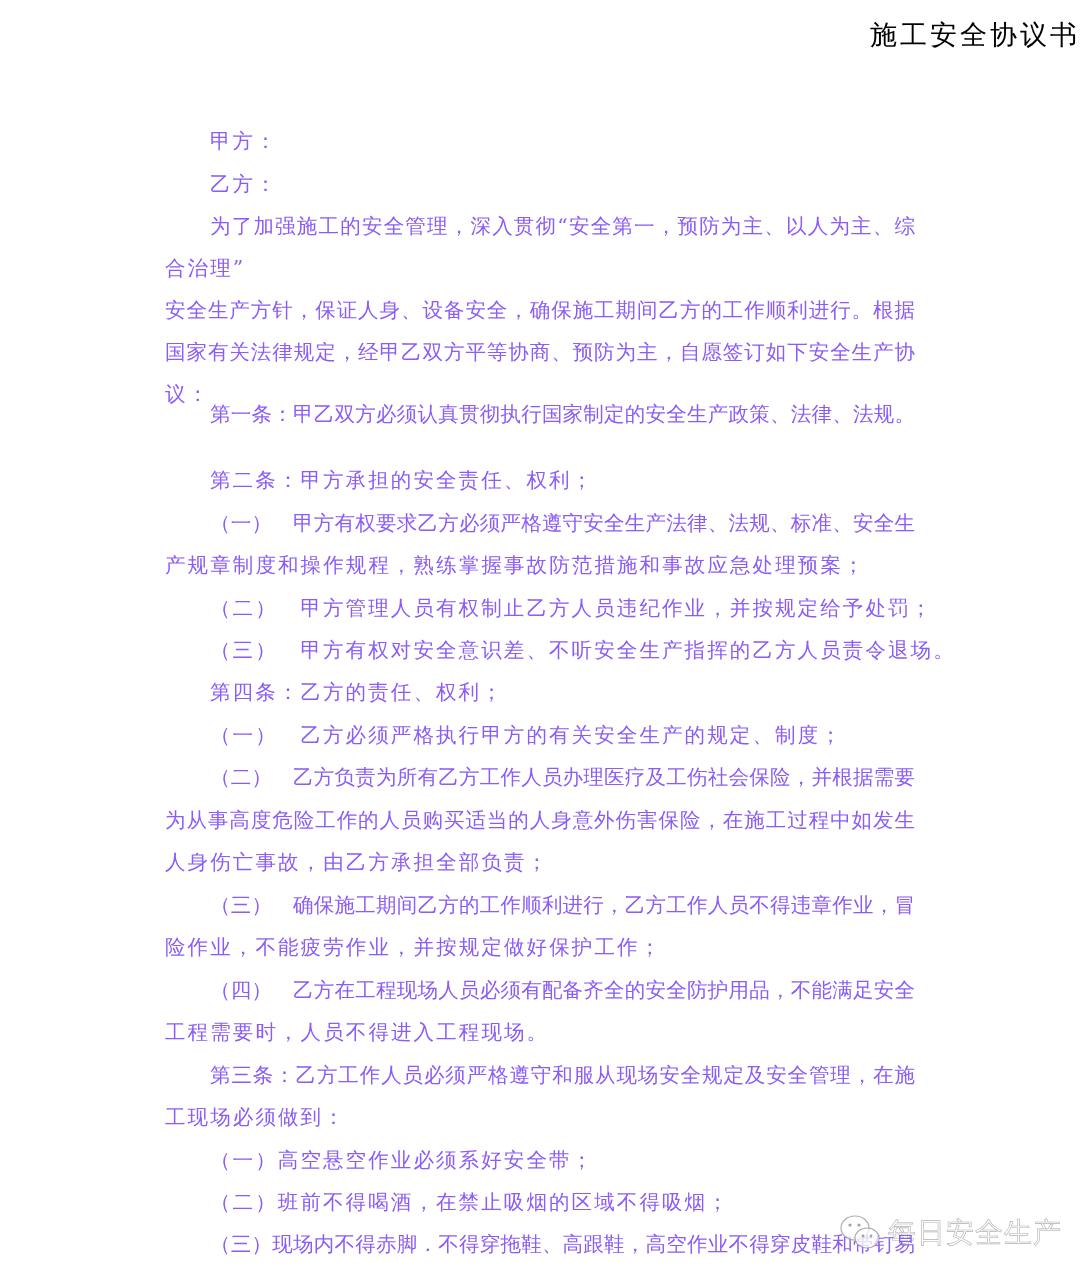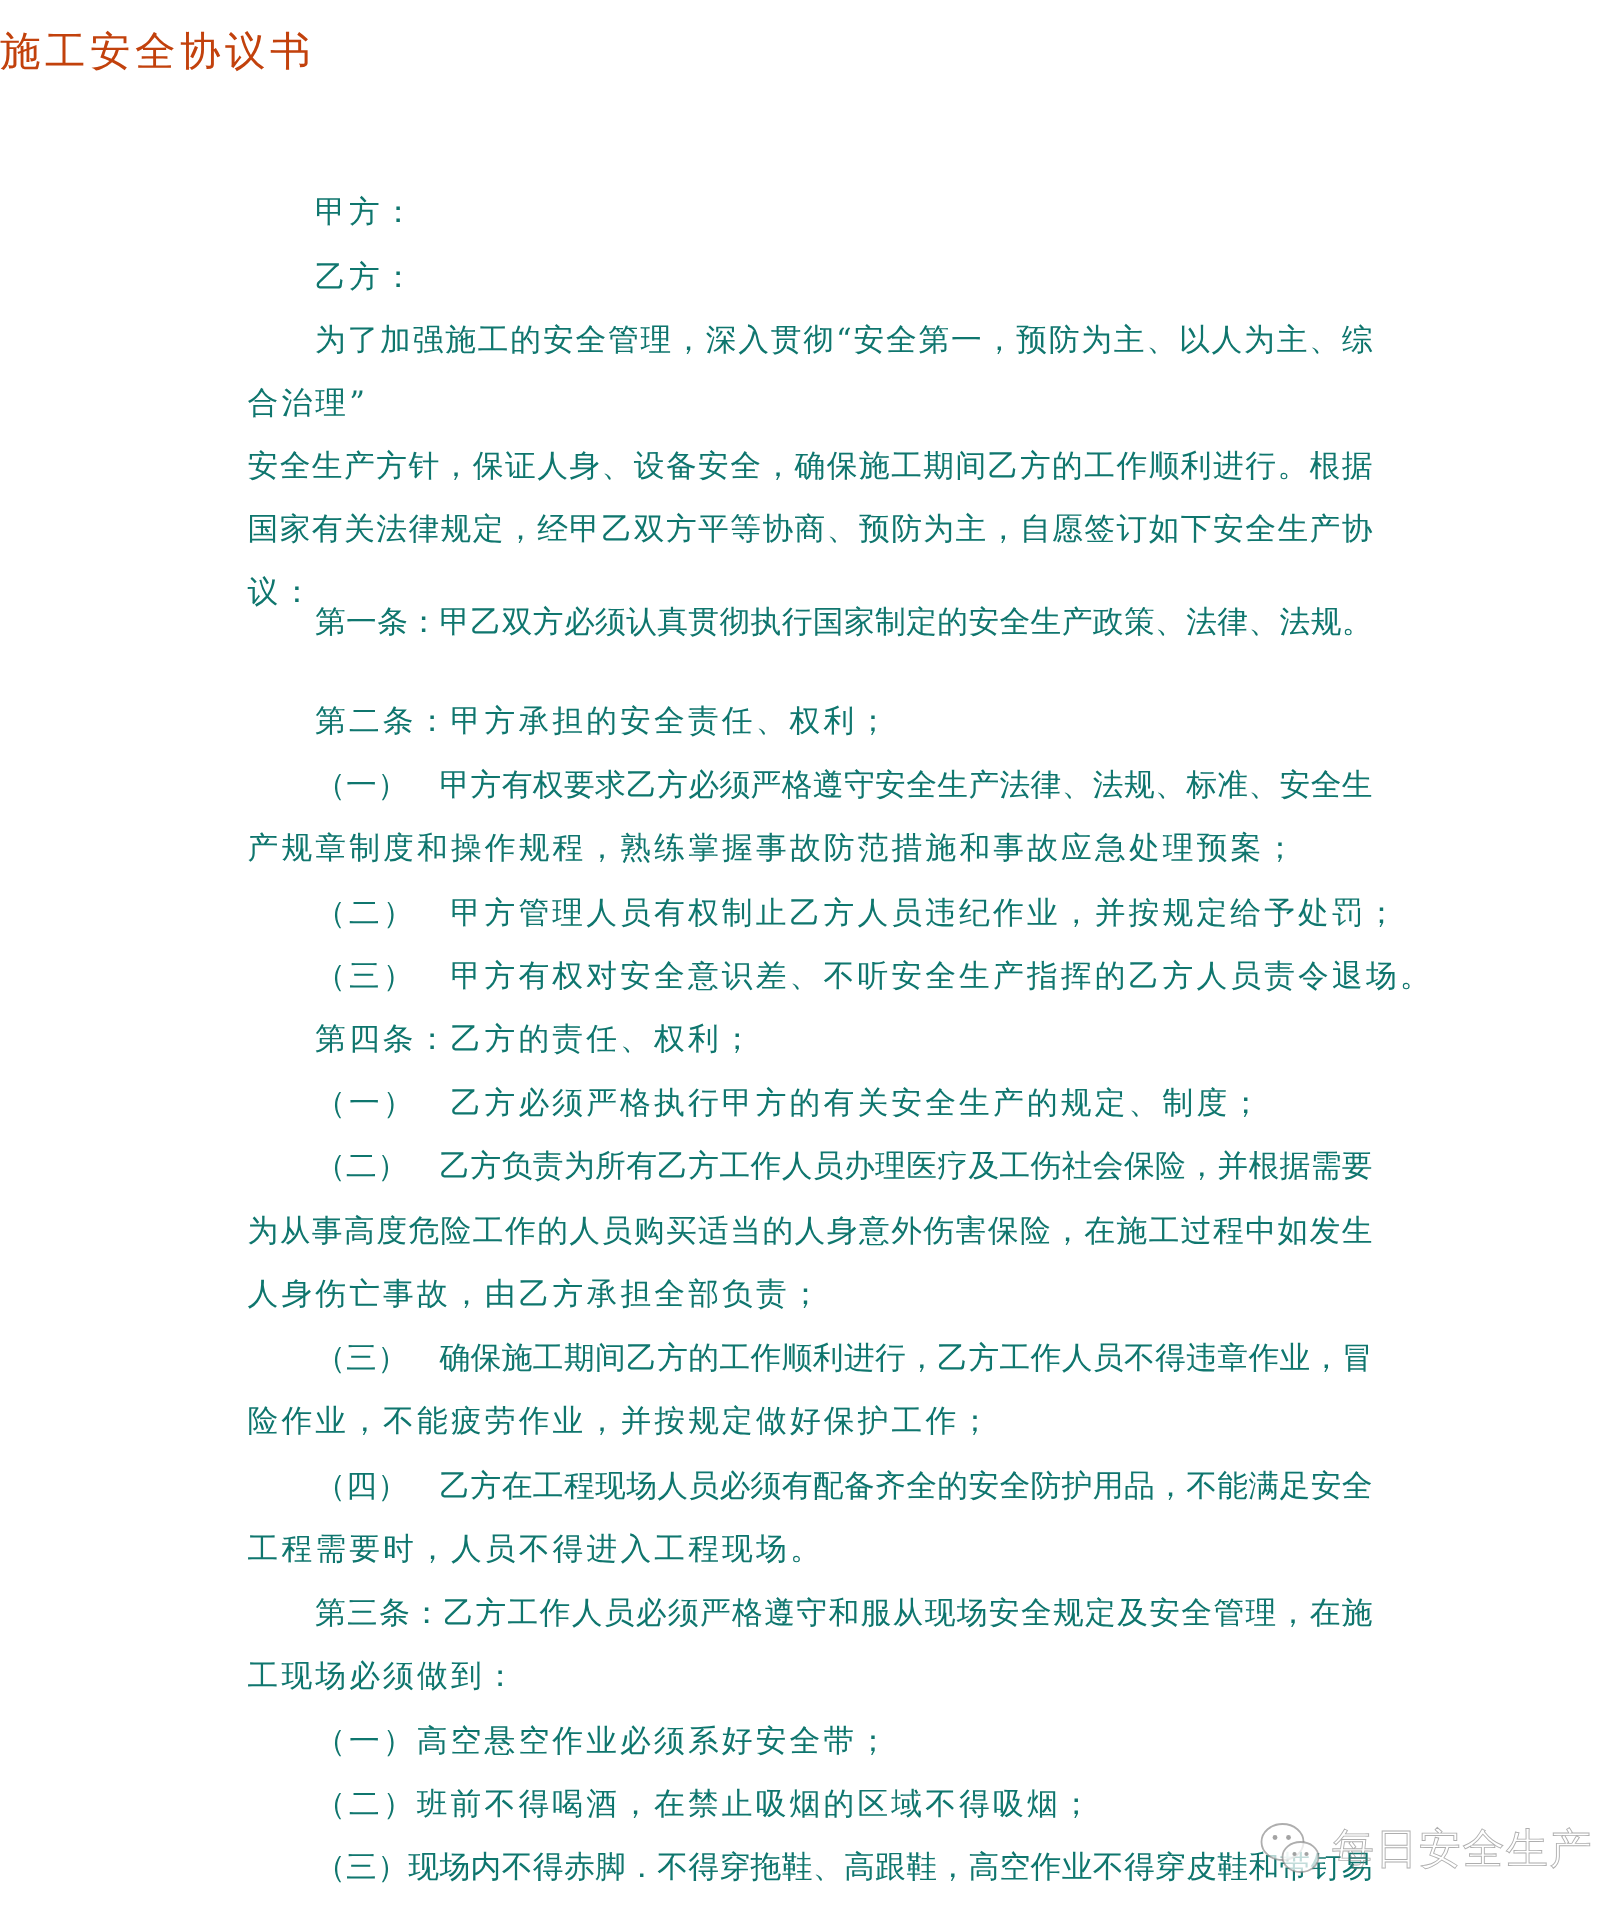--- a/index.html
+++ b/index.html
@@ -13,34 +13,34 @@
       position: relative;
       overflow: hidden;
       font-family: "DejaVu Serif", "Liberation Serif", serif;
       color: #1a1a1a;
     }
     .title {
       position: absolute;
       left: 0;
       width: 1080px;
       top: 16px;
-      text-align: left;
+      text-align: right;
       font-size: 27px;
       letter-spacing: 3px;
       line-height: 38px;
-      color: #c2410c;
+      color: #000000;
     }
     .line {
       position: absolute;
       white-space: nowrap;
       font-size: 20.5px;
       line-height: 30px;
       height: 30px;
       letter-spacing: 2.1px;
-      color: #0f766e;
+      color: #8b5cf6;
     }
     .indent { left: 210px; }
     .flush { left: 165px; }
     .justify {
       width: 750px;
       text-align: justify;
       text-align-last: justify;
       letter-spacing: 0;
     }
     .justify.indent { width: 705px; }

